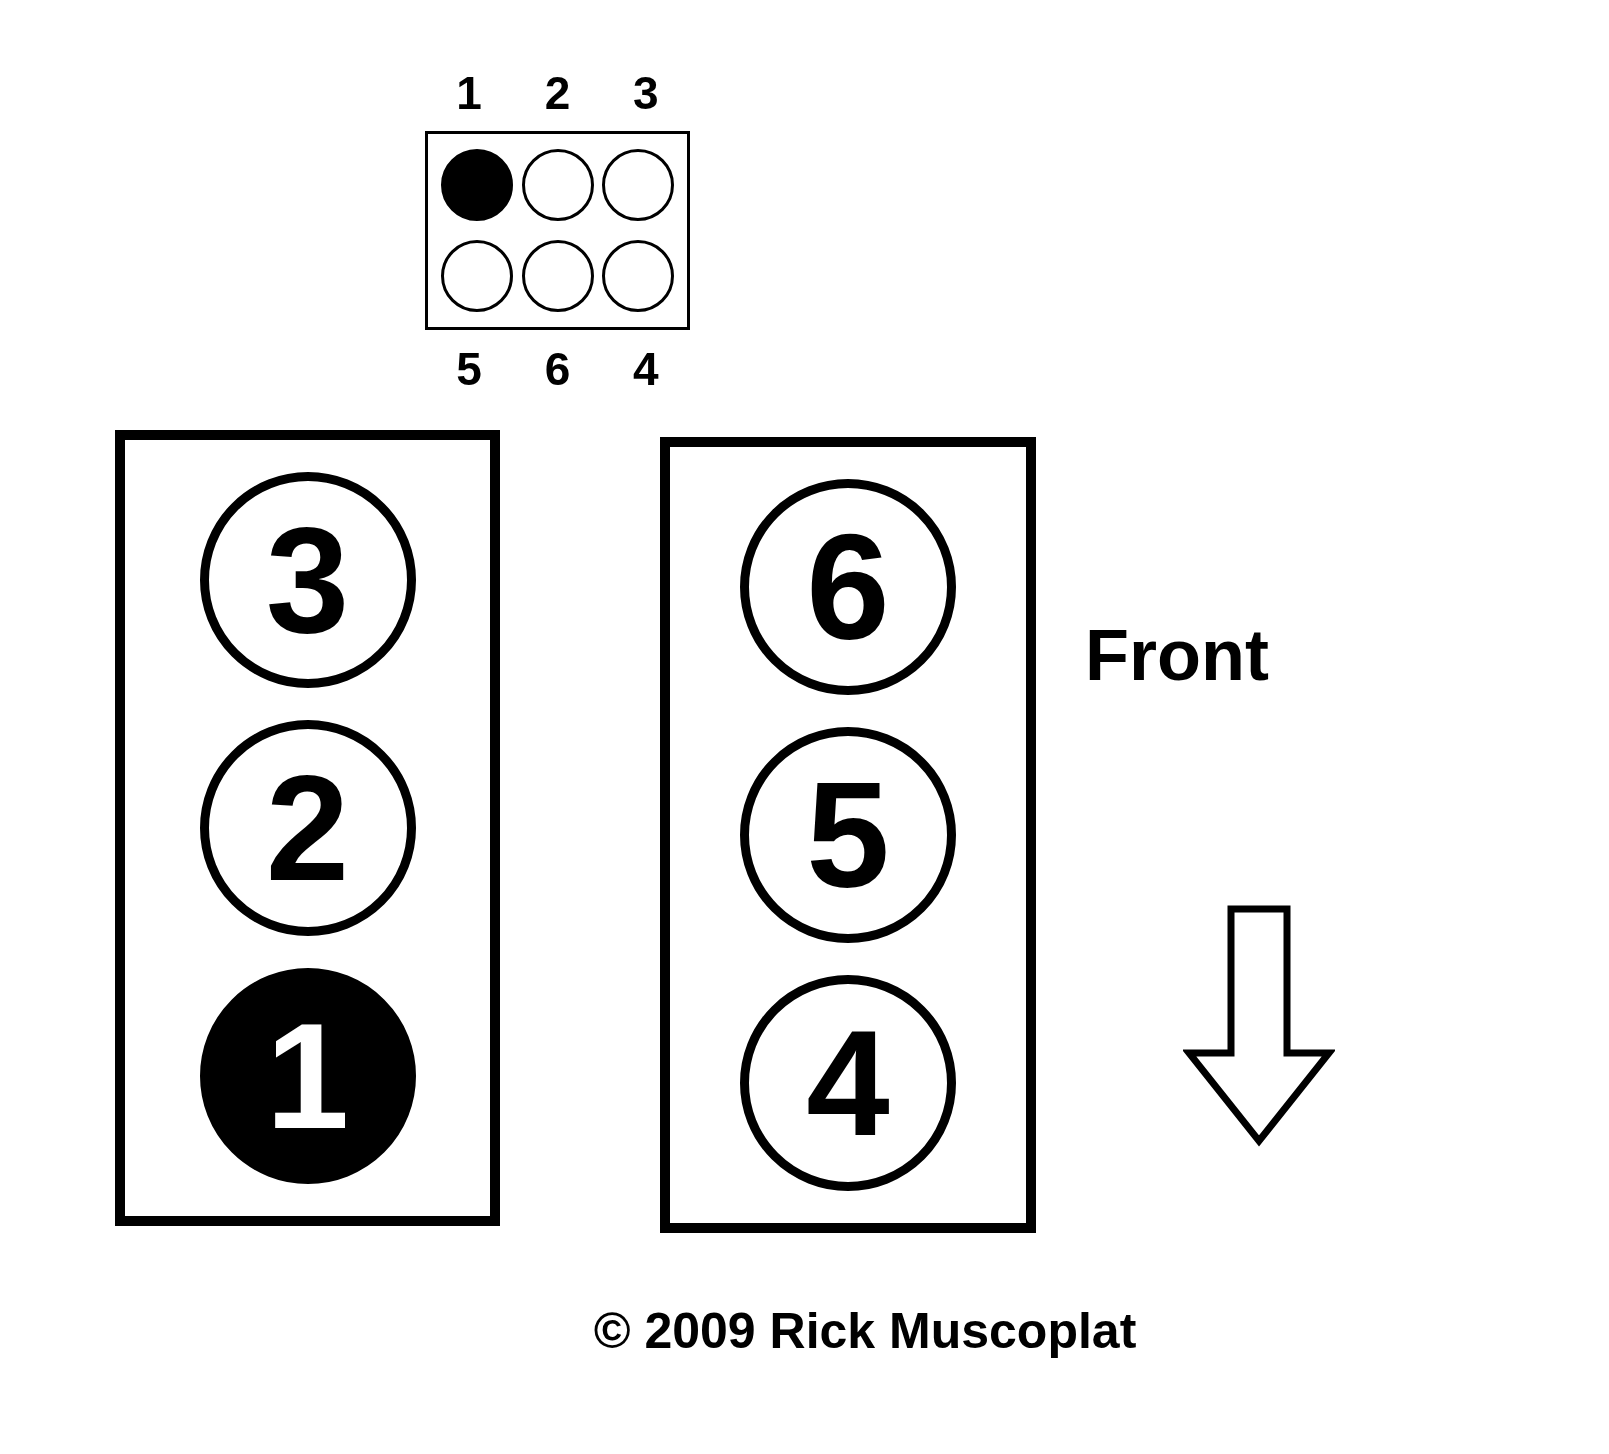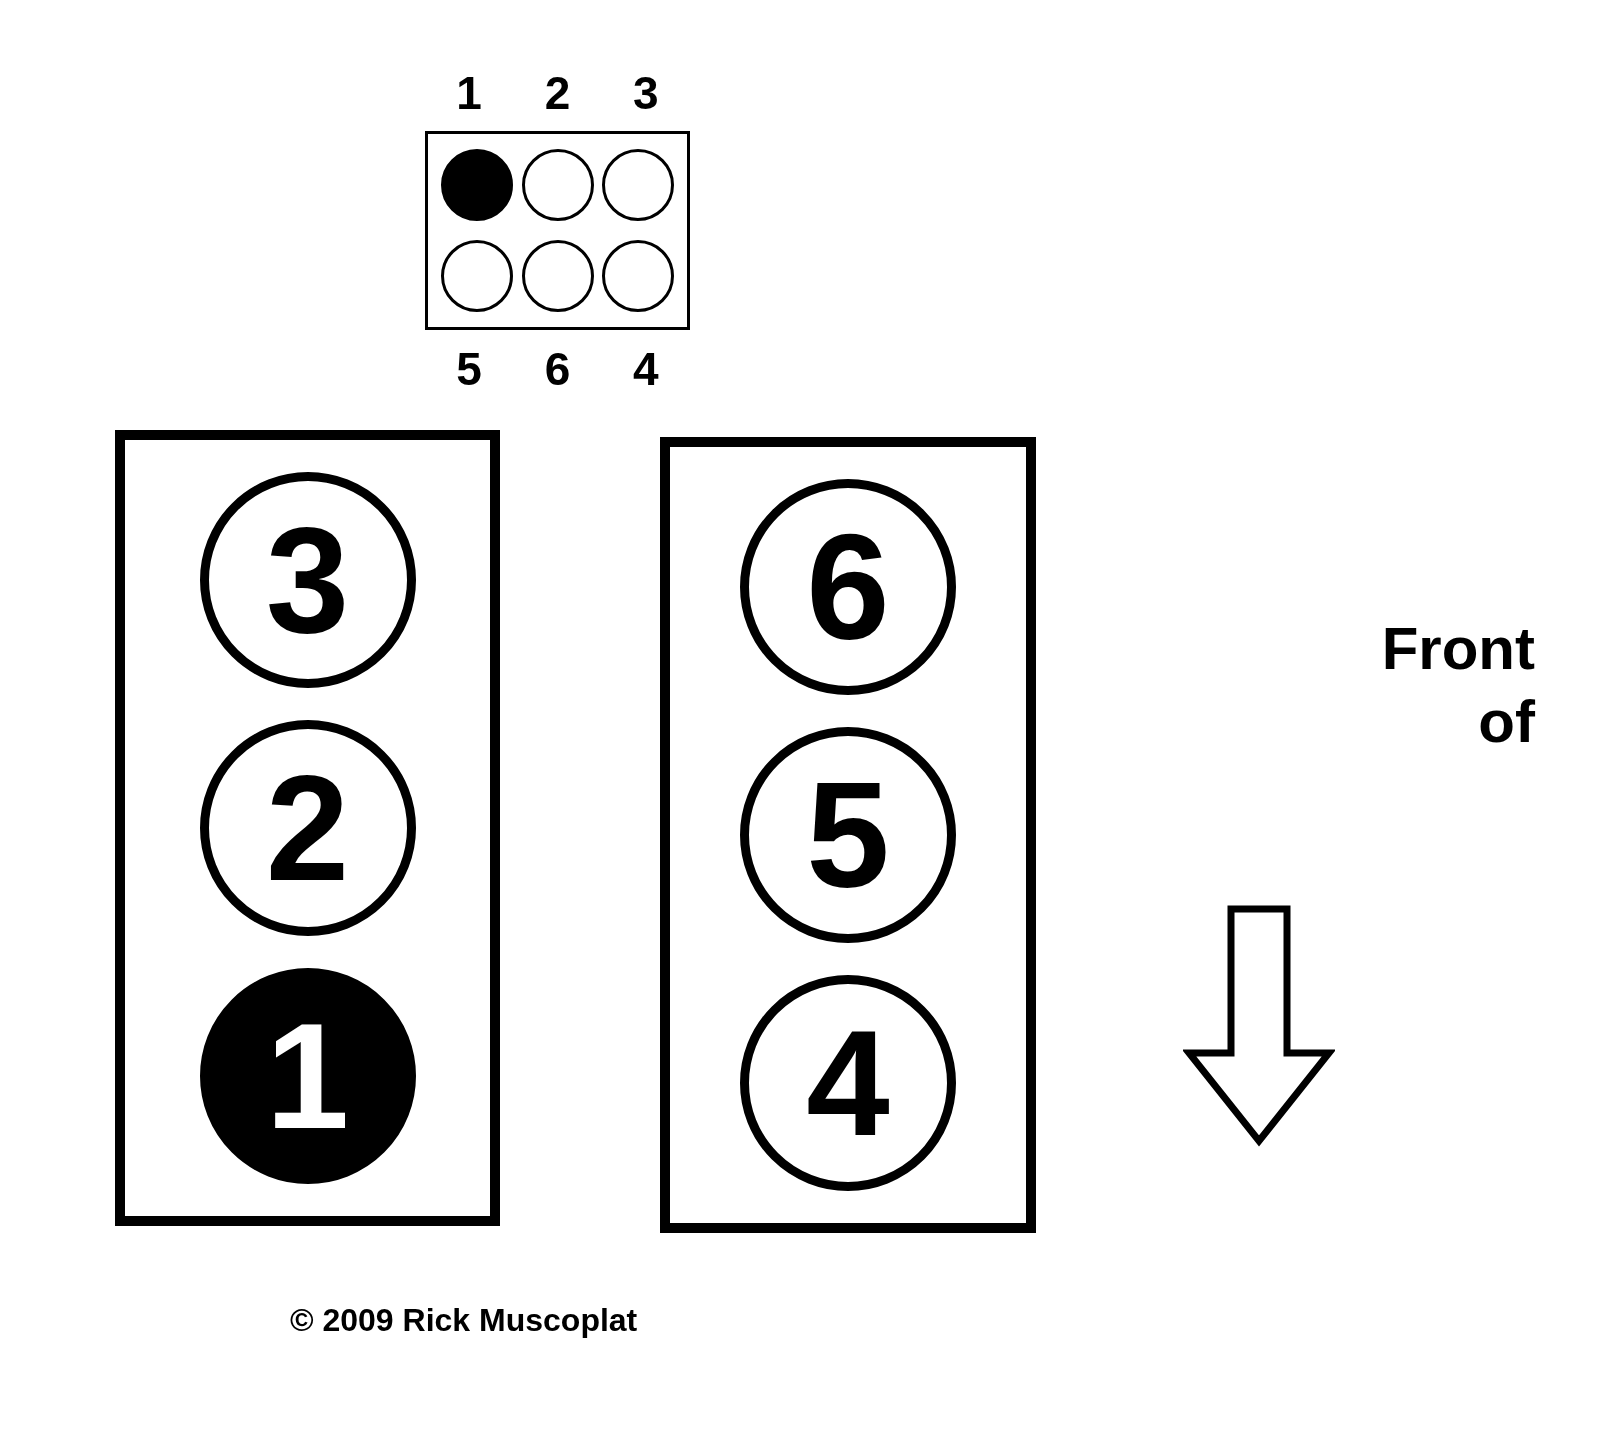--- a/index.html
+++ b/index.html
@@ -81,40 +81,40 @@
     color: #000;
   }
   .cylinder.filled { background: #000; color: #fff; }
 
   
   .front-label {
     position: absolute;
     left: 1085px;
     top: 612px;
     width: 450px;
-    text-align: right;
-    font-size: 60px;
+    text-align: left;
+    font-size: 72px;
     line-height: 1.22;
   }
   .front-arrow {
     position: absolute;
     left: 1183px;
     top: 905px;
     width: 152px;
     height: 242px;
   }
 
   
   .copyright {
     position: absolute;
     left: 290px;
     top: 1302px;
     width: 1150px;
-    text-align: left;
-    font-size: 32px;
+    text-align: center;
+    font-size: 50px;
   }
 </style>
 </head>
 <body>
 
 <div class="canvas">
 
   <div class="coil-labels top">
     <span>1</span>
     <span>2</span>
@@ -155,21 +155,20 @@
     <div class="cylinder">
       <span>5</span>
     </div>
     <div class="cylinder">
       <span>4</span>
     </div>
   </div>
 
   <div class="front-label">
     <div>Front</div>
-    <div>of</div>
   </div>
 
   <svg class="front-arrow" viewBox="0 0 152 242" xmlns="http://www.w3.org/2000/svg">
     <polygon points="48,4 104,4 104,148 146,148 76,236 6,148 48,148" fill="#ffffff" stroke="#000000" stroke-width="7" stroke-linejoin="miter"></polygon>
   </svg>
 
   <div class="copyright">© 2009 Rick Muscoplat</div>
 
 </div>
 

